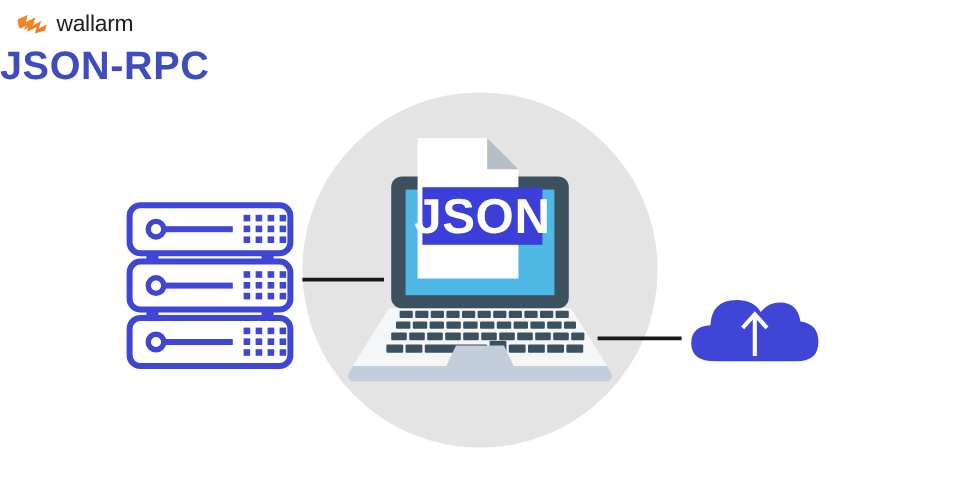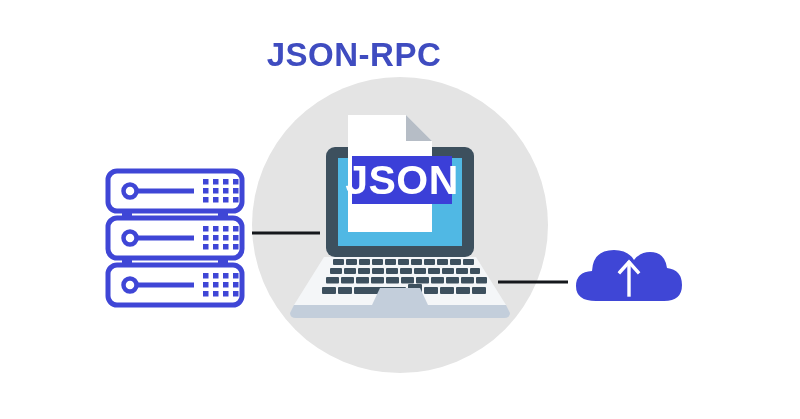--- a/index.html
+++ b/index.html
@@ -45,21 +45,21 @@
     color: #1d1d1b;
     line-height: 1;
   }
 
   
   #page-title {
     position: absolute;
     left: 0;
     top: 38px;
     width: 708px;
-    text-align: center;
+    text-align: left;
     font-family: "Liberation Sans", sans-serif;
     font-size: 33px;
     font-weight: bold;
     letter-spacing: 0.5px;
     color: #3f4cc0;
     line-height: 1;
   }
 
   
   #illustration {
@@ -69,20 +69,27 @@
     width: 800px;
     height: 419px;
     display: block;
   }
 </style>
 </head>
 <body>
 
 <div id="stage">
 
+  <div id="brand">
+    <svg class="mark" viewBox="0 0 52 34">
+      <path d="M1 11 L17 3 L14 15 L30 7 L26 20 L41 12 L36 25 L50 18 L47 28 L30 33 L33 22 L17 30 L21 17 L5 25 Z" fill="#f47b20"></path>
+      <path d="M2 9 L18 2 L15 14 L31 6 L27 19 L12 27 L16 16 L3 23 Z" fill="#f5851f"></path>
+    </svg>
+    <span class="wordmark">wallarm</span>
+  </div>
 
   <div id="page-title">JSON-RPC</div>
 
   <svg id="illustration" viewBox="0 0 800 419">
 
     <circle cx="400" cy="225" r="148" fill="#e4e4e4"></circle>
 
     <g>
 
       <rect x="122" y="207" width="10" height="12" fill="#3f46d6"></rect>

